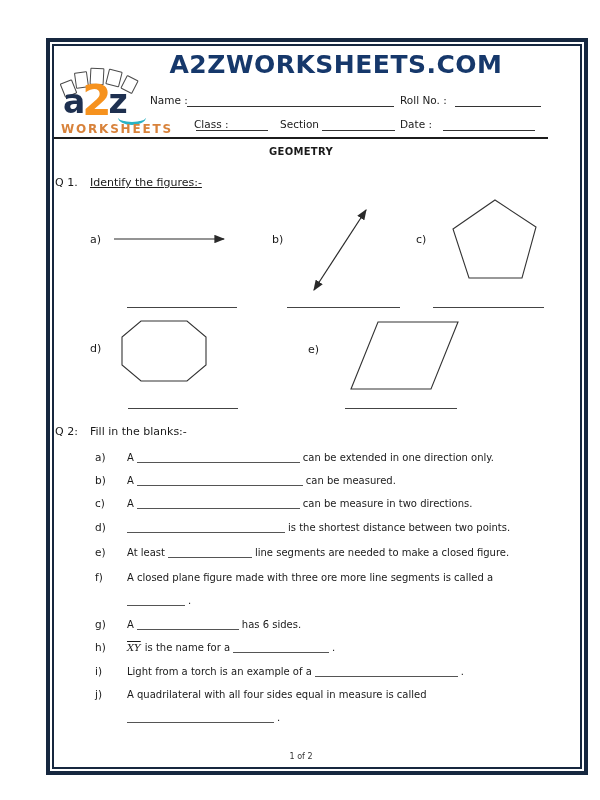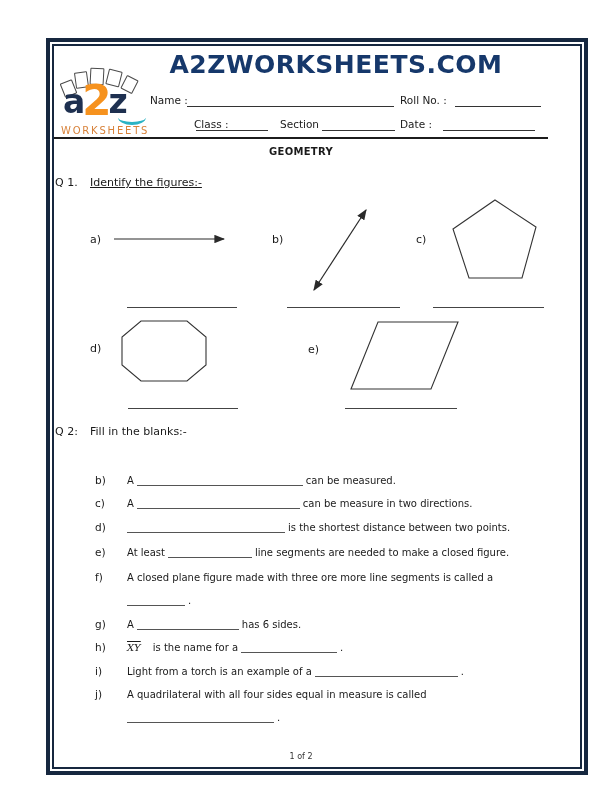--- a/index.html
+++ b/index.html
@@ -36,21 +36,21 @@
   .a2z{position:absolute;left:3px;top:12px;height:42px;line-height:42px;
     font-weight:800;white-space:nowrap;}
   .a2z .la{font-size:33px;color:#1e3050;}
   .a2z .l2{font-size:42px;color:#f6921e;margin:0 -3px;position:relative;top:2px;}
   .a2z .lz{font-size:33px;color:#1e3050;}
   .swoosh{
     position:absolute;right:4px;top:48px;width:28px;height:8px;
     border-bottom:3px solid #2ab3c4;border-radius:0 0 70% 70%/0 0 100% 100%;
   }
   .logo-sub{
-    position:absolute;left:1px;bottom:-2px;font-size:10px;font-weight:400;
+    position:absolute;left:1px;bottom:-2px;font-size:12px;font-weight:700;
     letter-spacing:1.8px;color:#d8823a;white-space:nowrap;
   }
   .hlabel{position:absolute;font-size:10.5px;white-space:nowrap;}
   .hline{position:absolute;height:1px;background:#333;}
   .header-divider{position:absolute;left:0;top:91px;width:494px;height:2px;background:#1c1c1c;}
 
   
   .ws-title{position:absolute;left:0;top:100px;width:494px;text-align:center;
     font-size:10px;font-weight:700;letter-spacing:.3px;}
   .qhead{position:absolute;left:1px;font-size:11px;white-space:nowrap;}
@@ -62,21 +62,21 @@
 
   .q2row{position:absolute;left:41px;font-size:10px;white-space:nowrap;}
   .q2row.cont{left:73px;}
   .ilabel{display:inline-block;width:32px;font-size:10.5px;}
   .blank{
     display:inline-block;height:10px;border-bottom:1px solid #555;
     vertical-align:-2px;margin:0 3px;
   }
   .mathxy{
     font-family:"DejaVu Serif","Liberation Serif",serif;font-style:italic;
-    text-decoration:overline;margin-right:12px;
+    text-decoration:overline;margin-right:4px;
   }
   .page-footer{position:absolute;left:0;top:706px;width:494px;text-align:center;
     font-size:8px;color:#333;}
 </style>
 </head>
 <body>
 
 <div class="outer-frame">
  <div class="inner-frame">
   <div class="content">
@@ -154,20 +154,21 @@
       <svg width="110" height="69" viewBox="0 0 110 69">
         <polygon points="28,1 108,1 81,68 1,68" fill="none" stroke="#333" stroke-width="1.1"></polygon>
       </svg>
     </div>
 
     <span class="ans-line" style="left:74px;top:362px;width:110px;"></span>
     <span class="ans-line" style="left:291px;top:362px;width:112px;"></span>
 
     <div class="qhead" style="top:379px;"><span class="qnum">Q 2:</span><span>Fill in the blanks:-</span></div>
 
+    <div class="q2row" style="top:405px;"><span class="ilabel">a)</span><span>A</span><span class="blank" style="width:163px;"></span><span>can be extended in one direction only.</span></div>
 
     <div class="q2row" style="top:428px;"><span class="ilabel">b)</span><span>A</span><span class="blank" style="width:166px;"></span><span>can be measured.</span></div>
 
     <div class="q2row" style="top:451px;"><span class="ilabel">c)</span><span>A</span><span class="blank" style="width:163px;"></span><span>can be measure in two directions.</span></div>
 
     <div class="q2row" style="top:475px;"><span class="ilabel">d)</span><span class="blank" style="width:158px;margin-left:0;"></span><span>is the shortest distance between two points.</span></div>
 
     <div class="q2row" style="top:500px;"><span class="ilabel">e)</span><span>At least</span><span class="blank" style="width:84px;"></span><span>line segments are needed to make a closed figure.</span></div>
 
     <div class="q2row" style="top:525px;"><span class="ilabel">f)</span><span>A closed plane figure made with three ore more line segments is called a</span></div>

